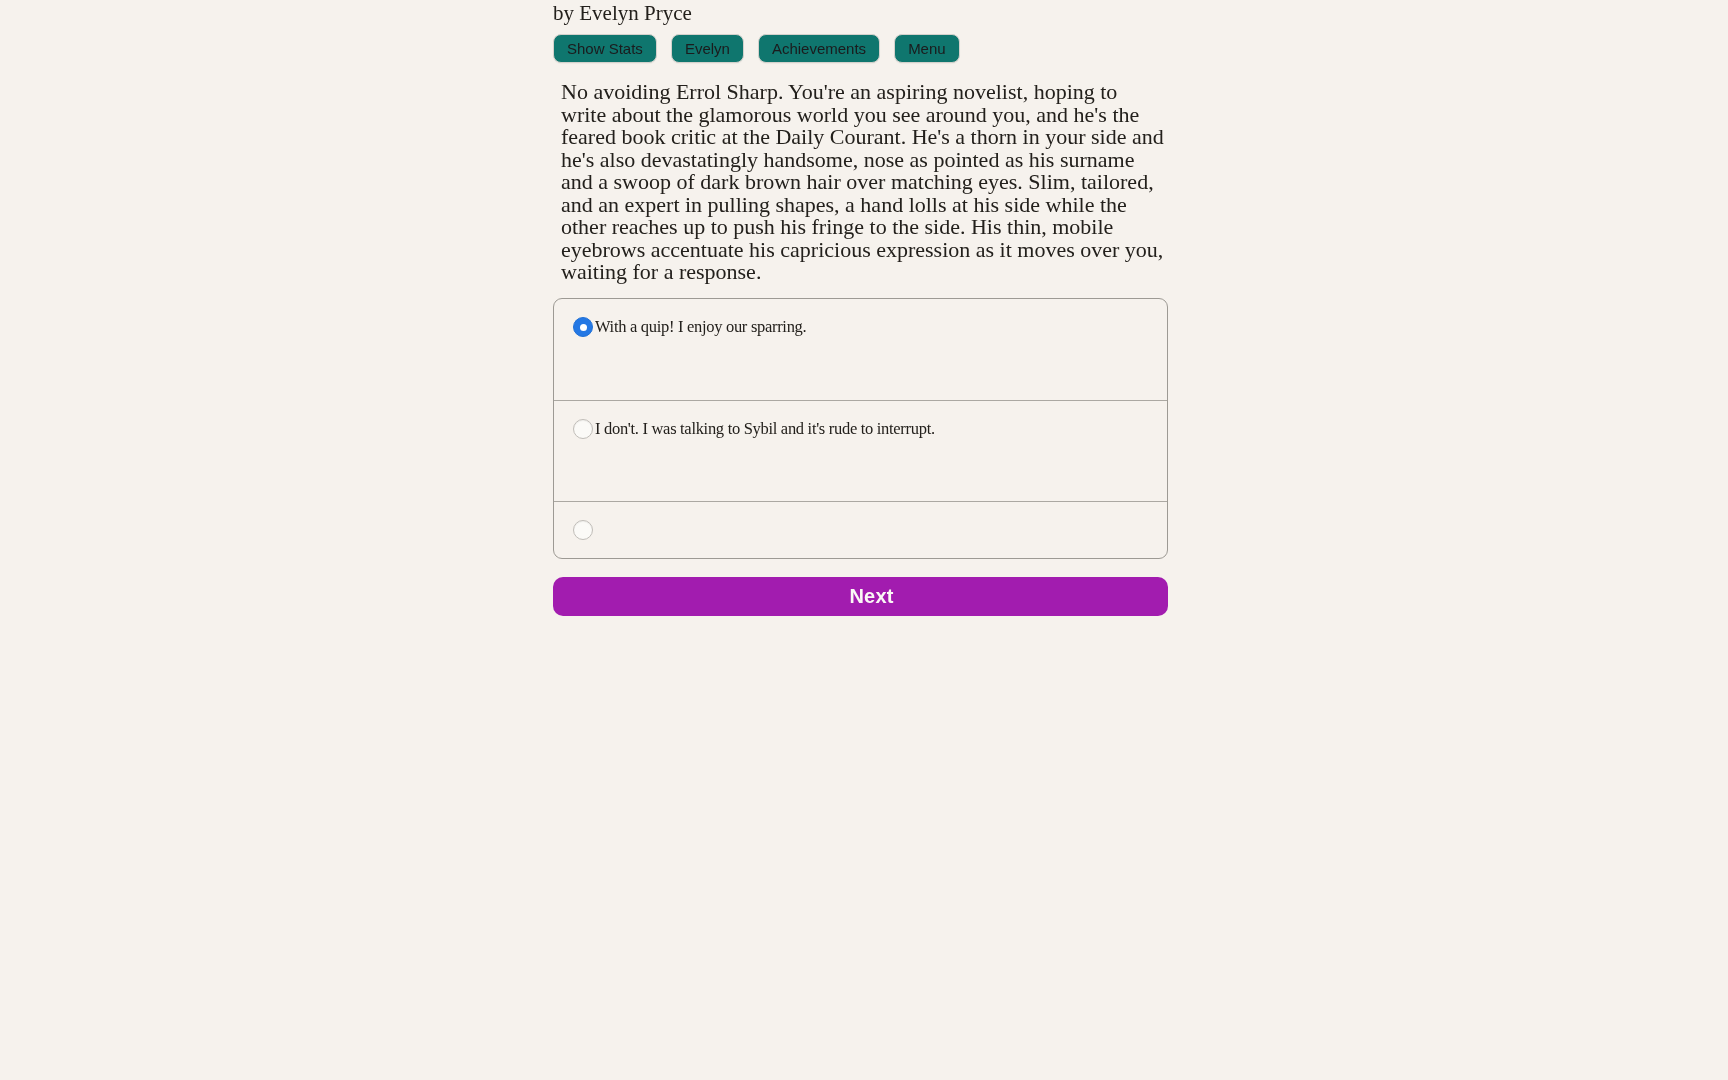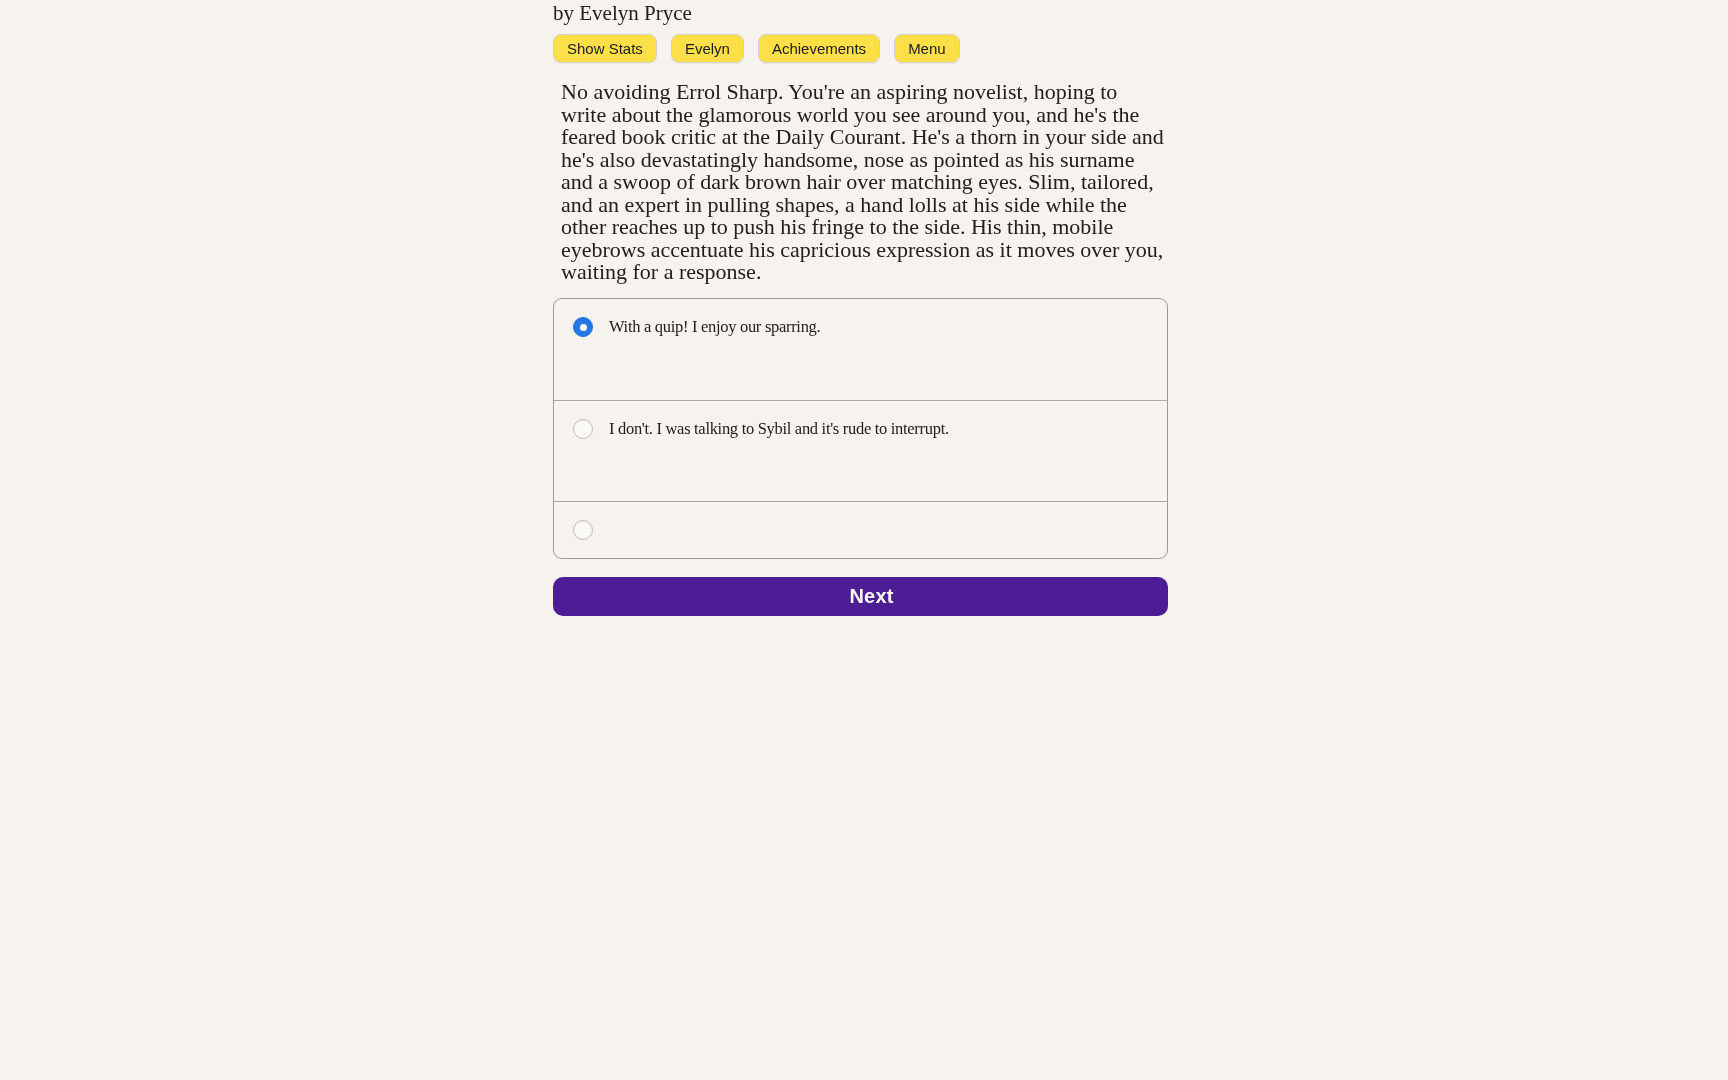--- a/index.html
+++ b/index.html
@@ -33,21 +33,21 @@
   }
   .toolbar {
     margin-top: 8px;
     display: flex;
     gap: 14px;
   }
   .toolbar button {
     font-family: "Liberation Sans", sans-serif;
     font-size: 15px;
     color: #1b1b1d;
-    background: #fde047;
+    background: #0f766e;
     border: 1px solid #d4d1cc;
     border-radius: 8px;
     height: 29px;
     padding: 0 13px;
     cursor: pointer;
     box-shadow: 0 1px 1px rgba(0,0,0,0.04);
   }
   .story-paragraph {
     margin: 18px 0 0 8px;
     font-size: 22px;
@@ -62,21 +62,21 @@
     margin-top: 14px;
     border: 1px solid #9d9a94;
     border-radius: 9px;
     overflow: hidden;
   }
   .choice-row {
     height: 57px;
     display: flex;
     align-items: center;
     padding: 0 8px 0 19px;
-    gap: 16px;
+    gap: 2px;
     cursor: pointer;
   }
   .choice-row + .choice-row { border-top: 1px solid #aba8a2; margin-top: 44px; }
   .radio {
     flex: 0 0 auto;
     width: 20px;
     height: 20px;
     border-radius: 50%;
     background: #fbfaf7;
     border: 1px solid #c0bdb8;
@@ -101,21 +101,21 @@
     font-size: 16.5px;
     letter-spacing: -0.3px;
     white-space: nowrap;
   }
   .next-button {
     margin-top: 18px;
     width: 615px;
     height: 39px;
     border: none;
     border-radius: 10px;
-    background: #4c1d95;
+    background: #a21caf;
     color: #faf8f5;
     font-family: "Liberation Sans", sans-serif;
     font-size: 20px;
     font-weight: 700;
     letter-spacing: 0.2px;
     cursor: pointer;
     display: block;
     padding-left: 28px;
   }
 </style>

